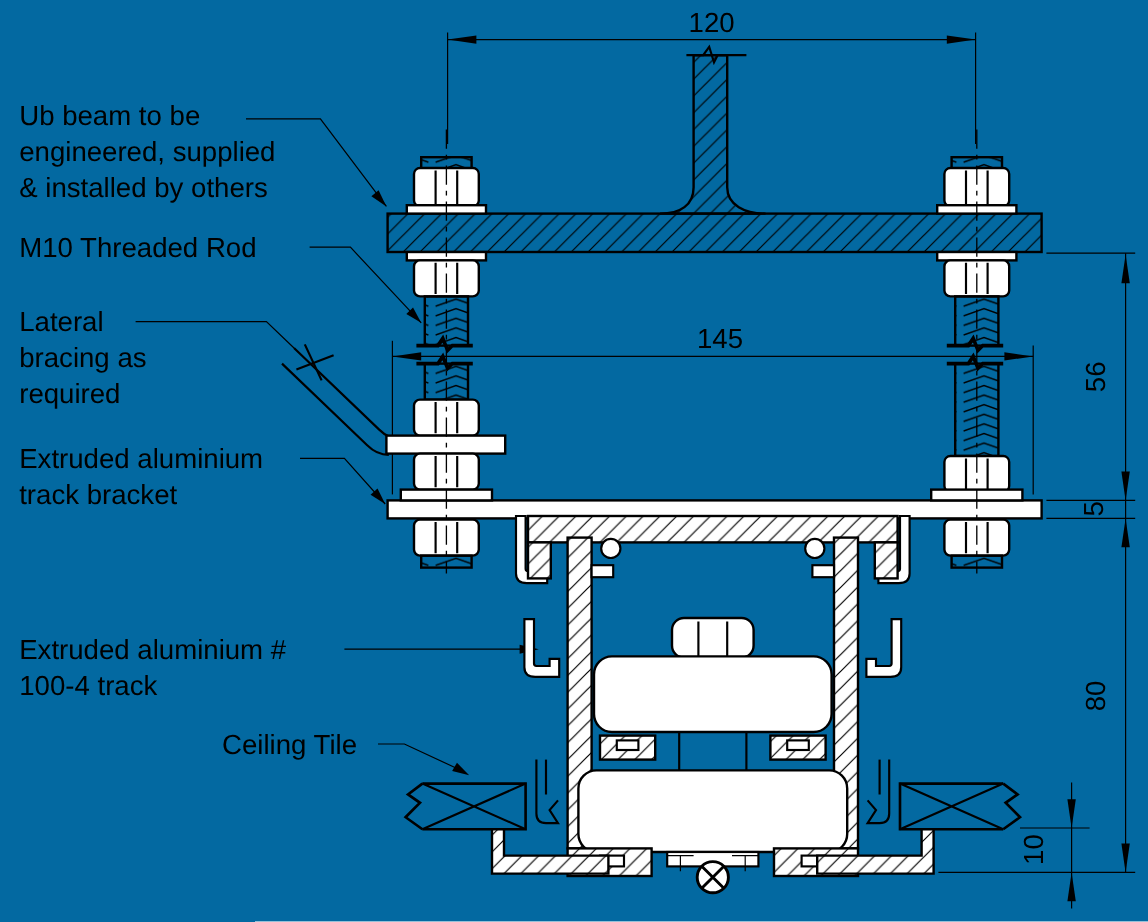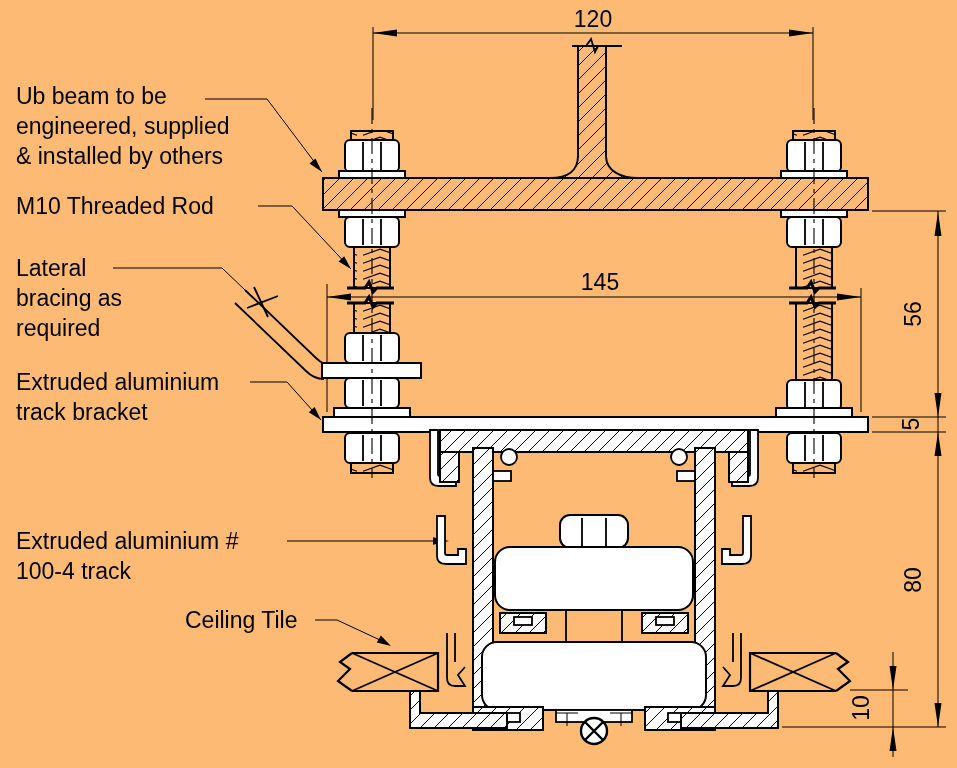--- a/index.html
+++ b/index.html
@@ -1,16 +1,16 @@
 <!DOCTYPE html>
 <html><head>
 <meta charset="utf-8">
 <style>
   html,body{margin:0;padding:0;background:#ffffff;}
-  .sheet{width:957px;height:768px;background:#fdba74;position:relative;overflow:hidden;
+  .sheet{width:957px;height:768px;background:#0369a1;position:relative;overflow:hidden;
          font-family:"Liberation Sans", sans-serif;text-align:right;}
   svg text{font-family:"Liberation Sans", sans-serif;fill:#000;}
   .lbl{font-size:23px;}
   .dim{font-size:23px;text-anchor:middle;}
   .thin{stroke:#000;stroke-width:1;fill:none;}
   .med{stroke:#000;stroke-width:1.8;fill:none;}
   .main{stroke:#000;stroke-width:2.2;fill:none;}
   .wfill{fill:#ffffff;stroke:none;}
   .part{fill:#ffffff;stroke:#000;stroke-width:2;}
   .partm{fill:#ffffff;stroke:#000;stroke-width:1.8;}

